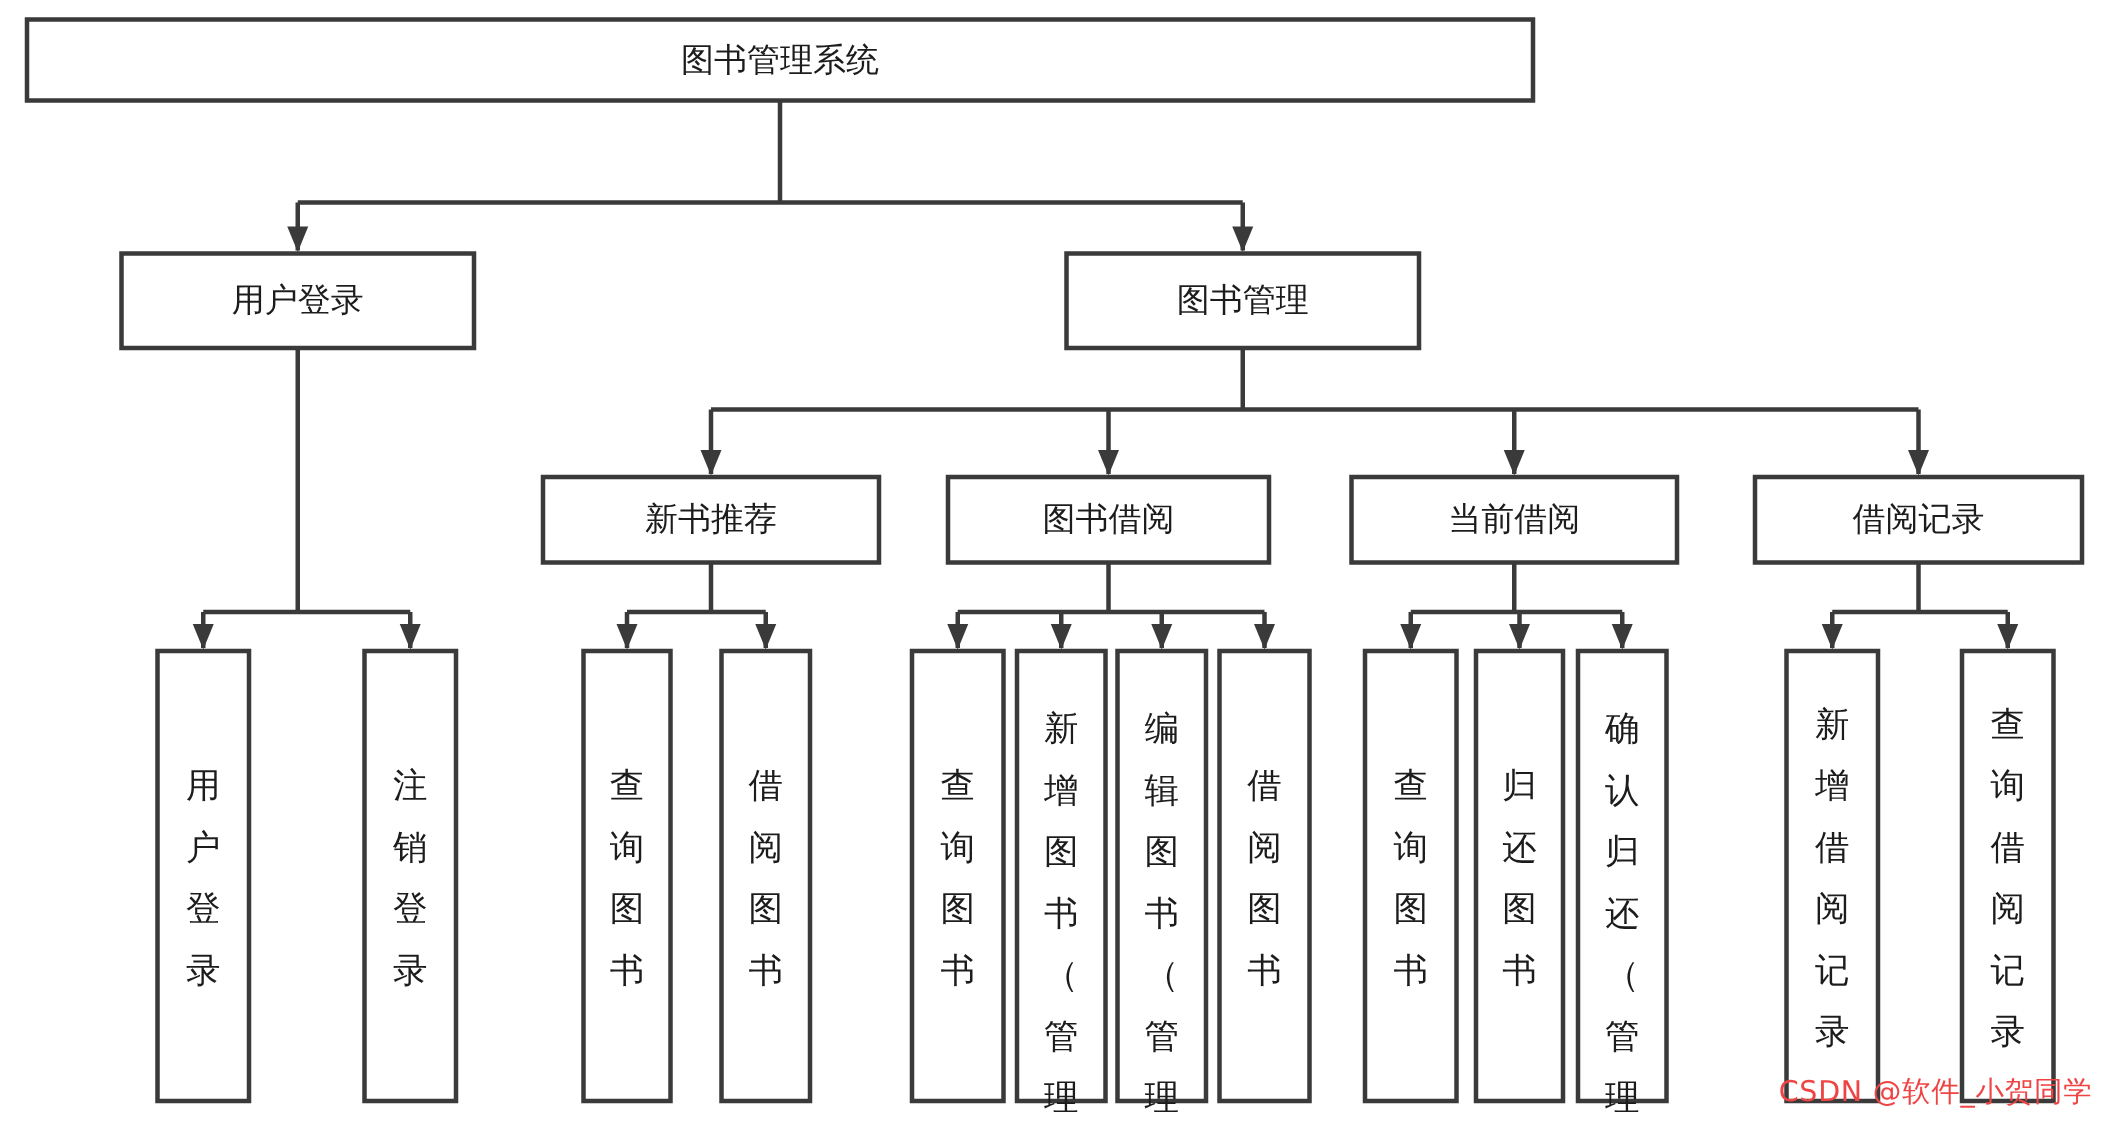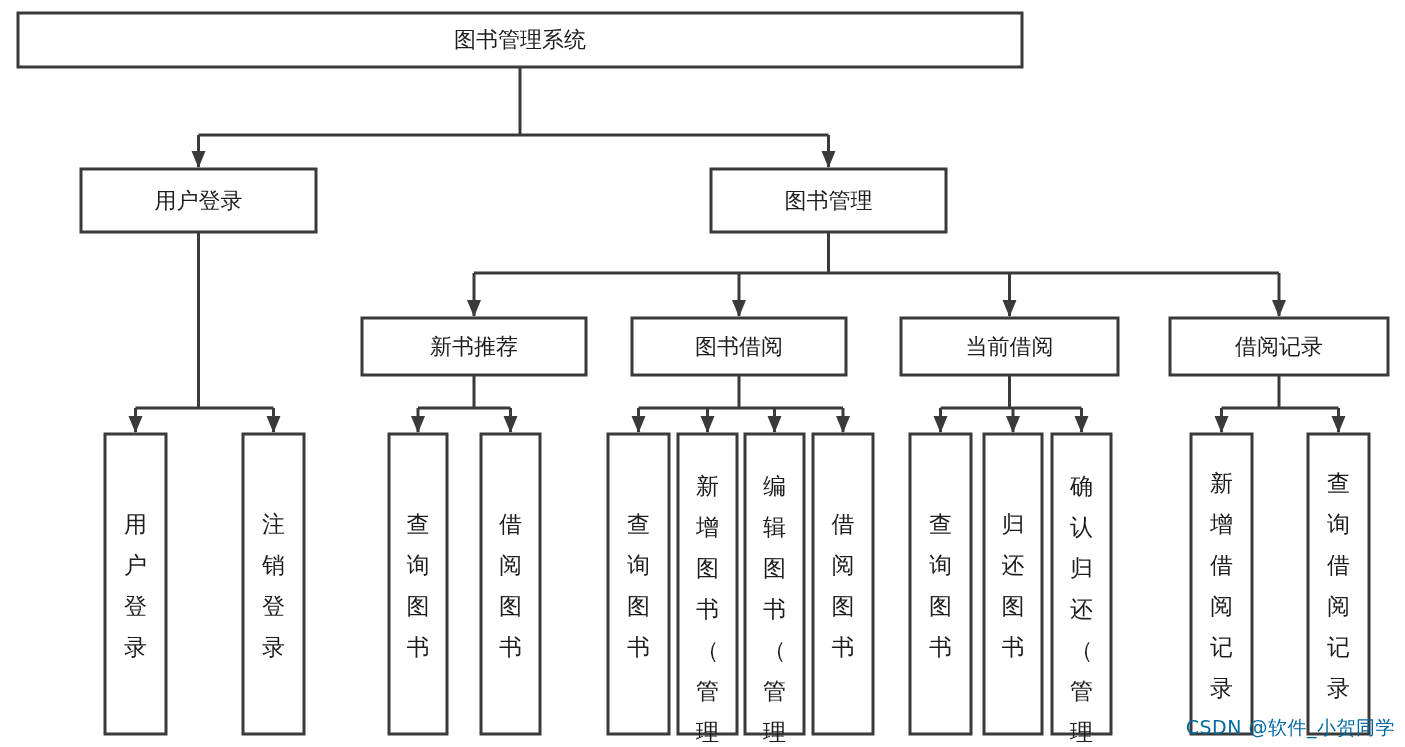--- a/index.html
+++ b/index.html
@@ -54,21 +54,21 @@
     font-family: "DejaVu Sans", "Liberation Sans", sans-serif;
     font-size: 23px;
     text-anchor: middle;
   }
   .watermark {
     position: absolute;
     right: 10px;
     bottom: 6px;
     font-family: "DejaVu Sans", "Liberation Sans", sans-serif;
     font-size: 19px;
-    color: #0369a1;
+    color: #ef4444;
     white-space: nowrap;
     letter-spacing: 0.5px;
     pointer-events: none;
     margin-left: 32px;
   }
 </style>
 </head>
 <body>
 
 <div id="diagram-root">

